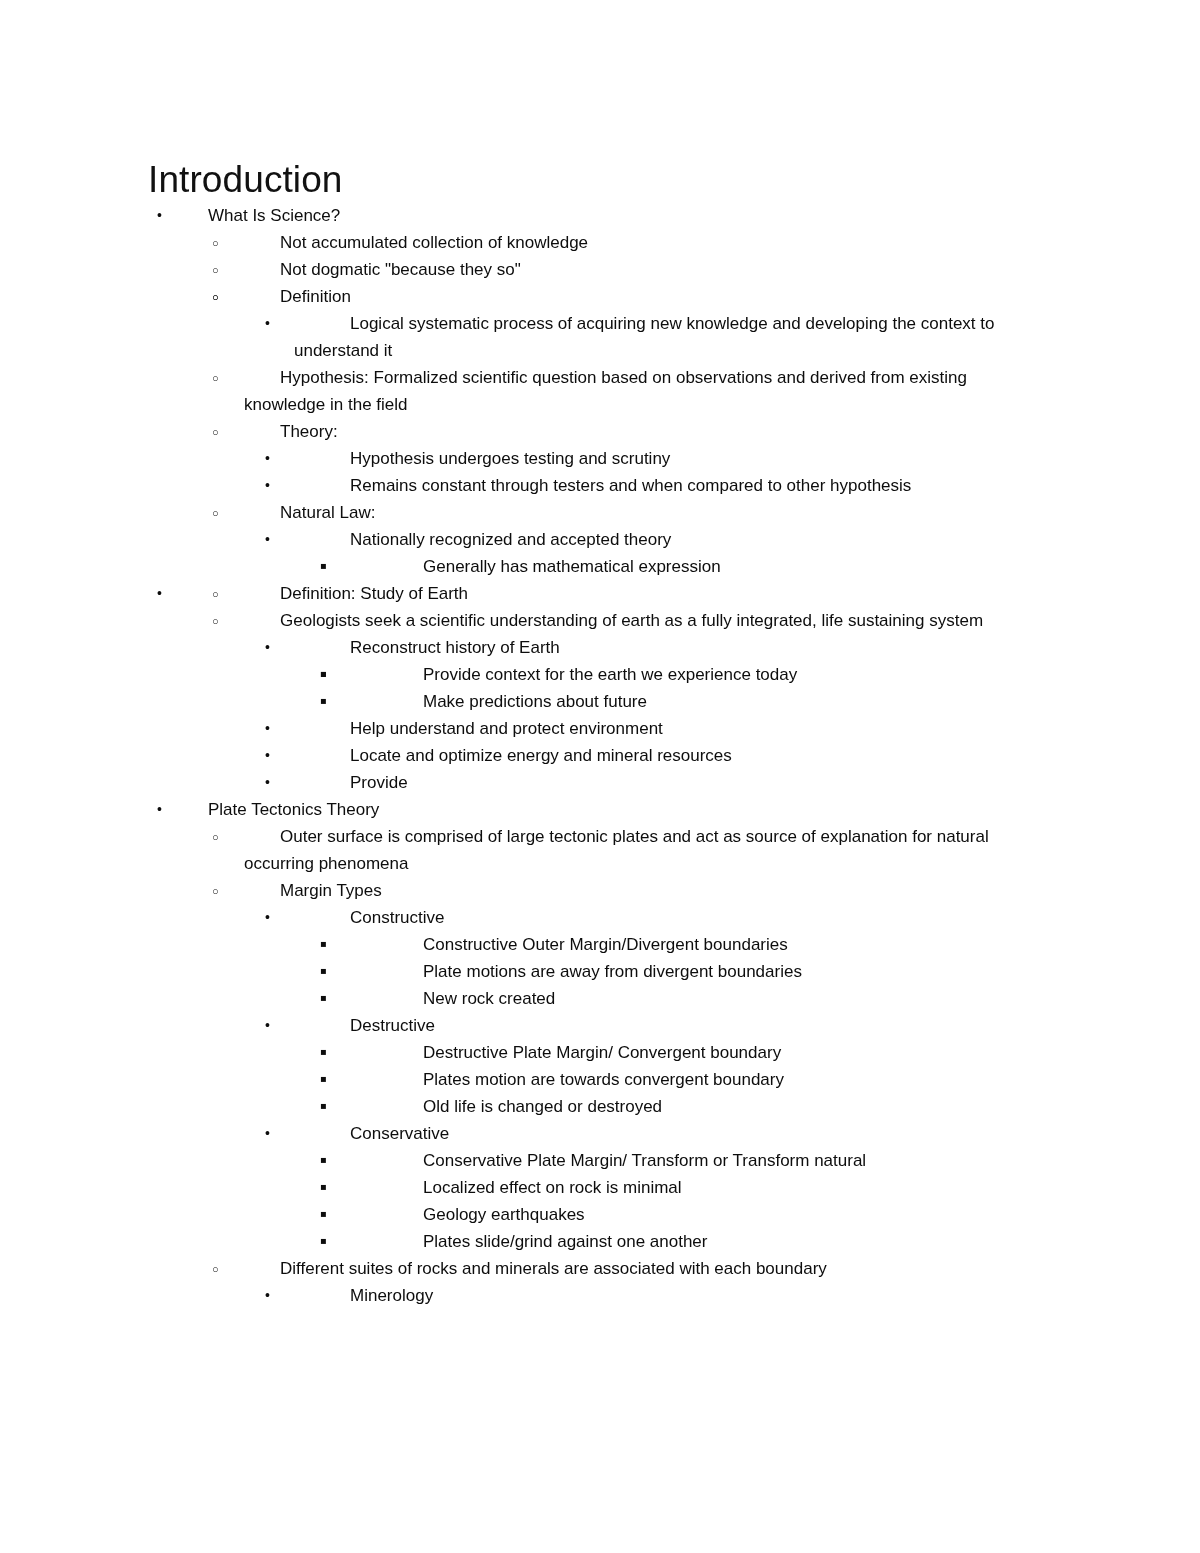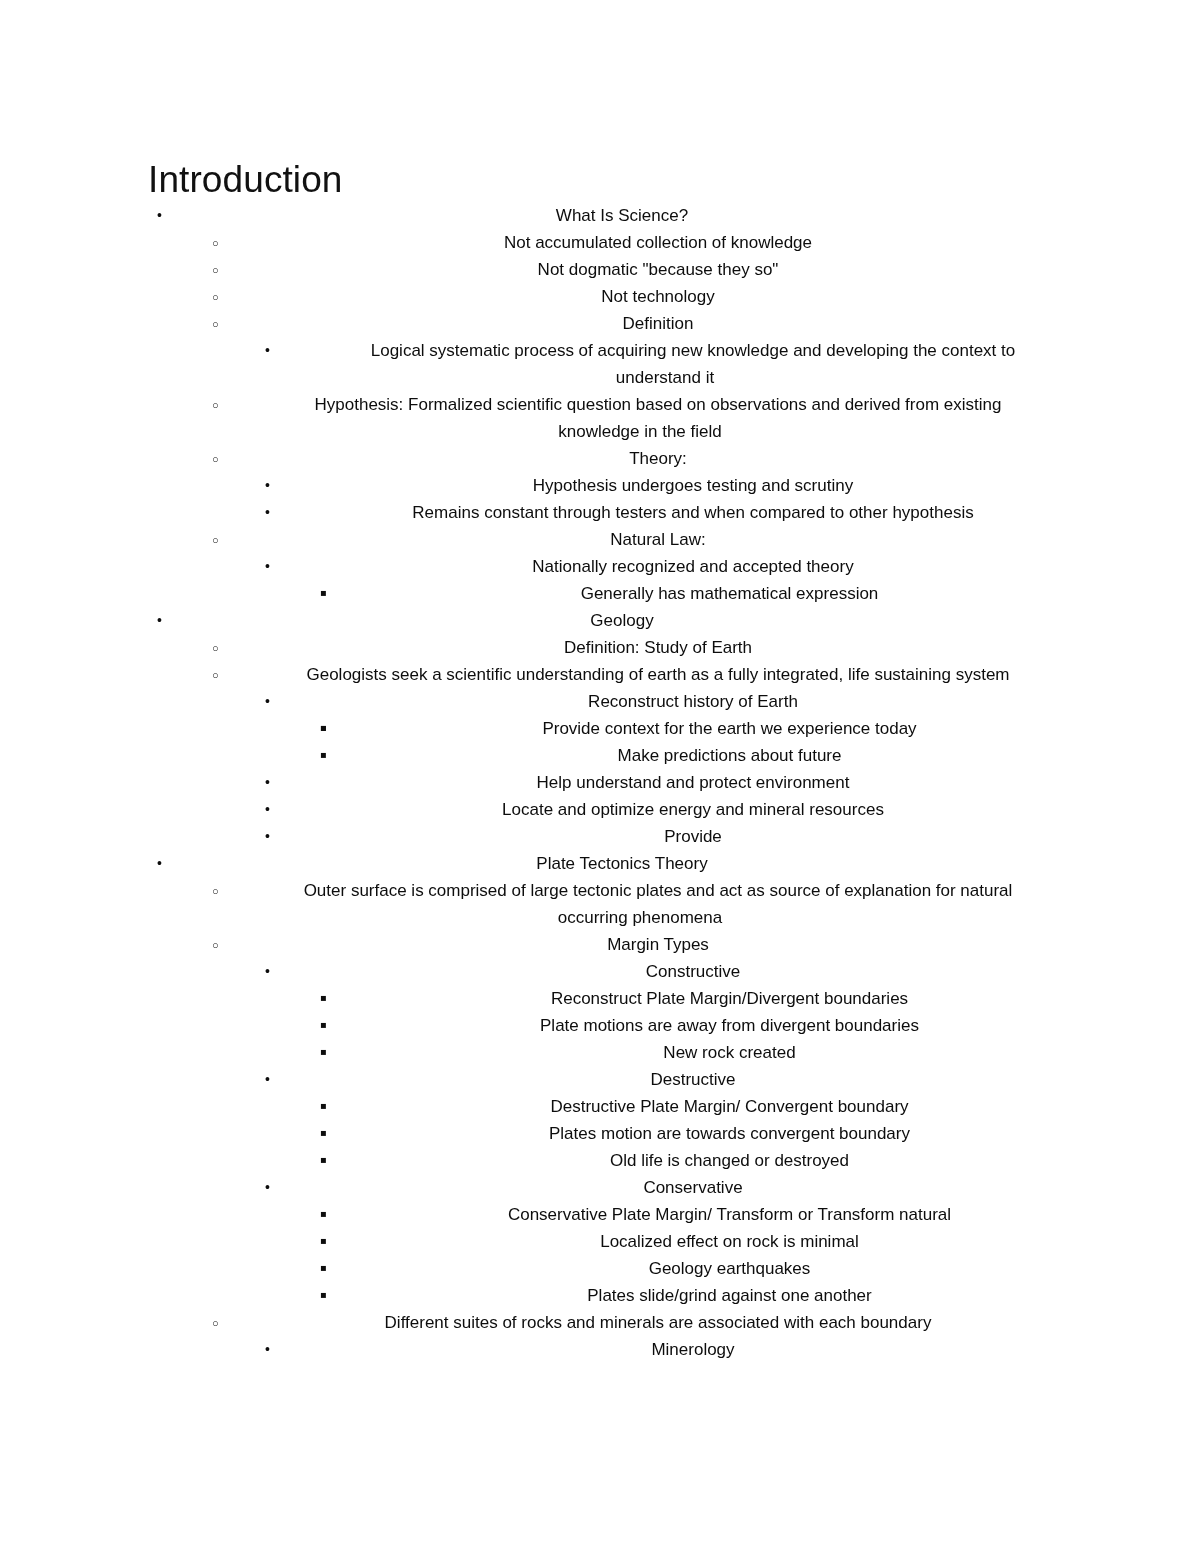--- a/index.html
+++ b/index.html
@@ -54,21 +54,20 @@
   .row .bullet {
     position: absolute;
     top: 0;
     line-height: 27px;
     font-size: 17px;
     text-align: left;
     color: #0d0d0d;
   }
   .row .txt {
     display: block;
-    text-align: center;
   }
 
   
   .lvl1 { padding-left: 208px; }
   .lvl1 > .bullet { left: 157px; font-size: 14px; }
 
   
   .lvl2 { padding-left: 244px; text-indent: 36px; }
   .lvl2 > .bullet { left: 212px; font-size: 11px; text-indent: 0; top: 1px; }
 
@@ -100,21 +99,20 @@
       <div class="row lvl2">
         <span class="bullet">○</span>
         <span class="txt">Not accumulated collection of knowledge</span>
       </div>
       <div class="row lvl2">
         <span class="bullet">○</span>
         <span class="txt">Not dogmatic "because they so"</span>
       </div>
       <div class="row lvl2">
         <span class="bullet">○</span>
-        <span class="txt">Not technology</span>
       </div>
       <div class="row lvl2">
         <span class="bullet">○</span>
         <span class="txt">Definition</span>
       </div>
       <div class="row lvl3">
         <span class="bullet">•</span>
         <span class="txt">Logical systematic process of acquiring new knowledge and developing the context to understand it</span>
       </div>
       <div class="row lvl2">
@@ -140,21 +138,20 @@
       <div class="row lvl3">
         <span class="bullet">•</span>
         <span class="txt">Nationally recognized and accepted theory</span>
       </div>
       <div class="row lvl4">
         <span class="bullet sq">▪</span>
         <span class="txt">Generally has mathematical expression</span>
       </div>
       <div class="row lvl1">
         <span class="bullet">•</span>
-        <span class="txt">Geology</span>
       </div>
       <div class="row lvl2">
         <span class="bullet">○</span>
         <span class="txt">Definition: Study of Earth</span>
       </div>
       <div class="row lvl2">
         <span class="bullet">○</span>
         <span class="txt">Geologists seek a scientific understanding of earth as a fully integrated, life sustaining system</span>
       </div>
       <div class="row lvl3">
@@ -195,21 +192,21 @@
       <div class="row lvl2">
         <span class="bullet">○</span>
         <span class="txt">Margin Types</span>
       </div>
       <div class="row lvl3">
         <span class="bullet">•</span>
         <span class="txt">Constructive</span>
       </div>
       <div class="row lvl4">
         <span class="bullet sq">▪</span>
-        <span class="txt">Reconstruct Plate Margin/Divergent boundaries</span>
+        <span class="txt">Constructive Outer Margin/Divergent boundaries</span>
       </div>
       <div class="row lvl4">
         <span class="bullet sq">▪</span>
         <span class="txt">Plate motions are away from divergent boundaries</span>
       </div>
       <div class="row lvl4">
         <span class="bullet sq">▪</span>
         <span class="txt">New rock created</span>
       </div>
       <div class="row lvl3">

